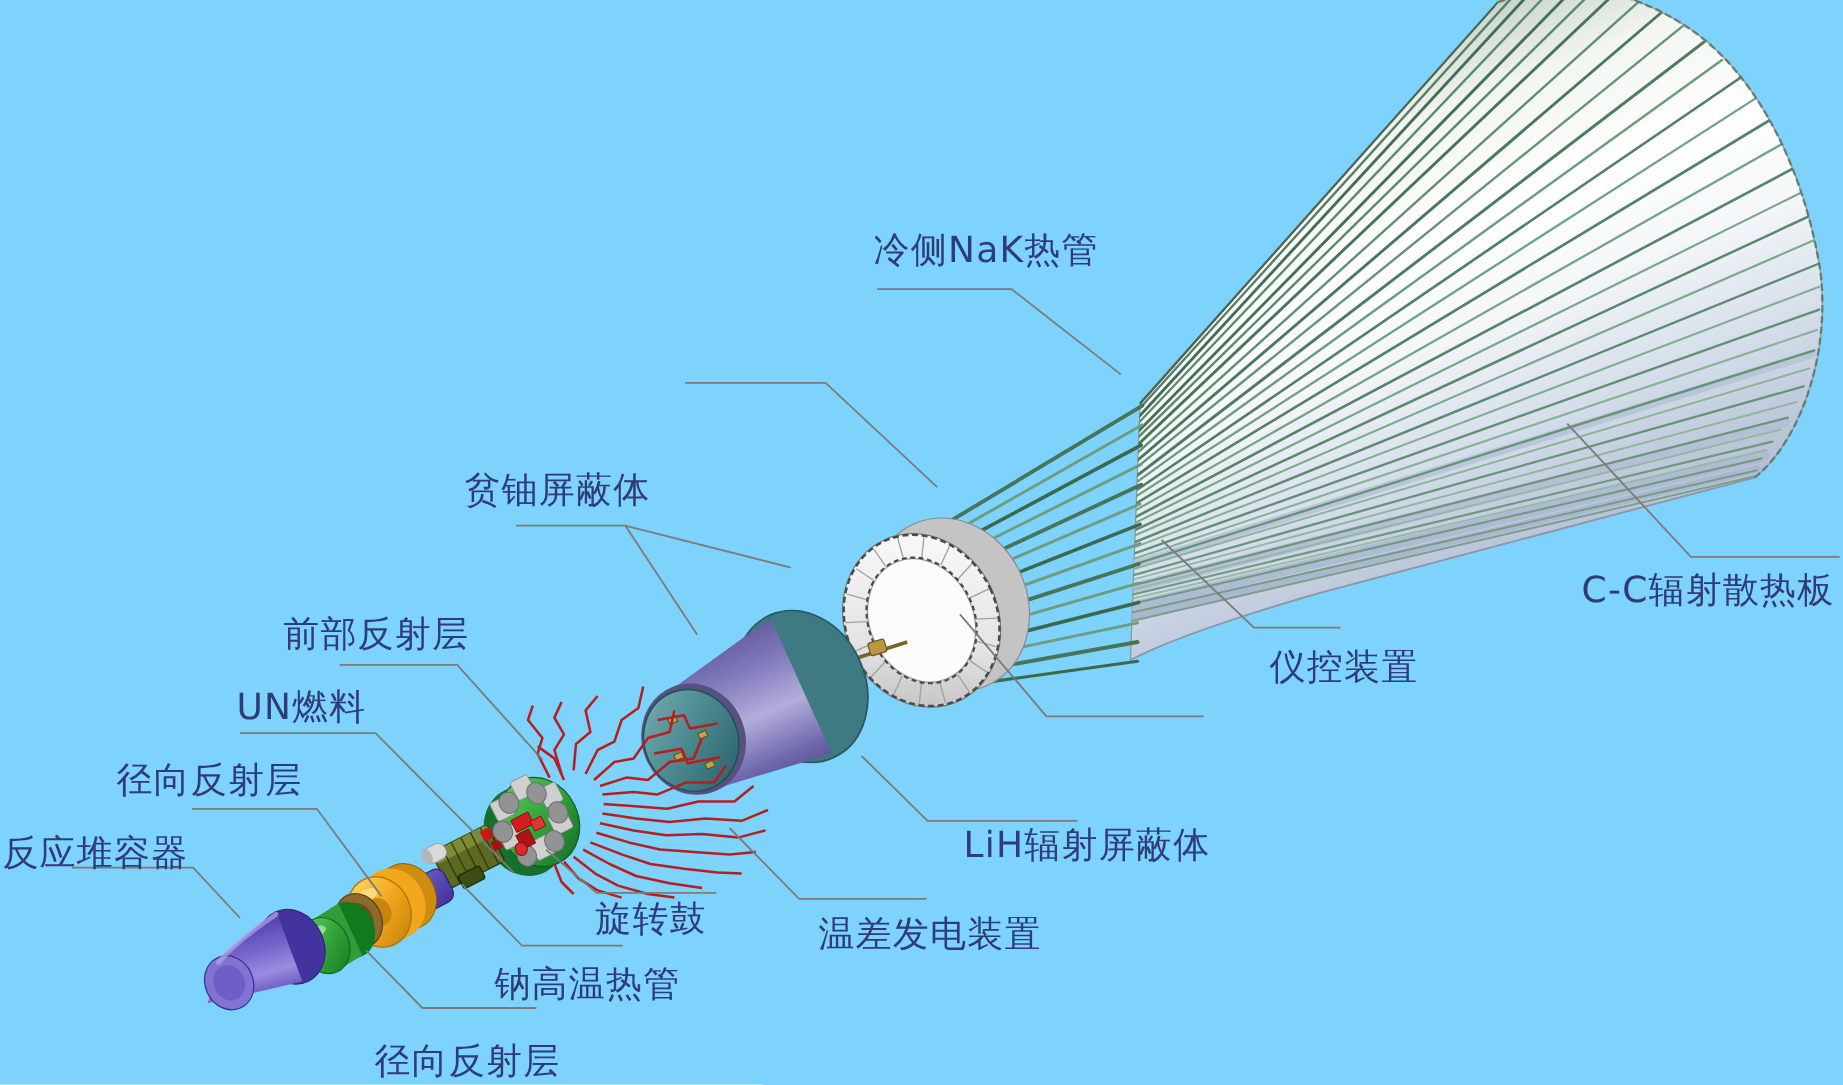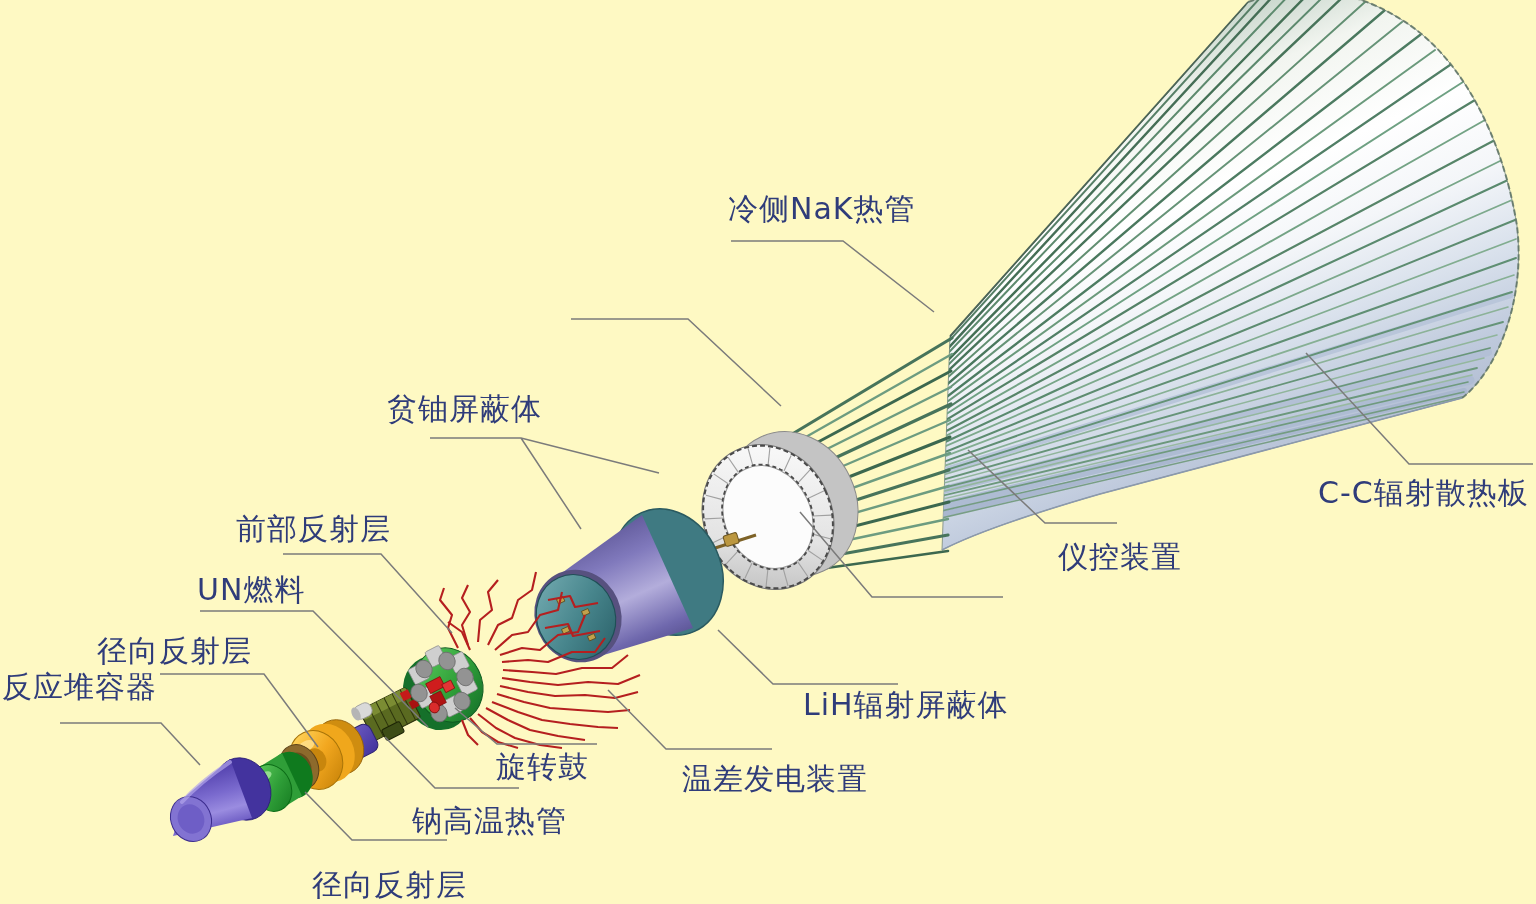--- a/index.html
+++ b/index.html
@@ -1,16 +1,16 @@
 <!DOCTYPE html>
 <html><head>
 <meta charset="utf-8">
 <style>
   html,body{margin:0;padding:0;background:#ffffff;}
-  #stage{position:relative;width:1536px;height:904px;background:#fef9c3;overflow:hidden;
+  #stage{position:relative;width:1536px;height:904px;background:#7dd3fc;overflow:hidden;
          font-family:"DejaVu Sans","Liberation Sans",sans-serif;}
   #art{position:absolute;left:0;top:0;}
   .lbl{position:absolute;font-size:30px;letter-spacing:1px;color:#2f3c7a;white-space:nowrap;line-height:1.1;}
 </style>
 </head>
 <body>
 
 <div id="stage">
 <svg id="art" width="1536" height="904" viewBox="0 0 1536 904">
   <defs>
@@ -302,21 +302,21 @@
     <path d="M968,450 L1045,523 H1117"></path>
     <path d="M1306,353 L1409,464 H1533"></path>
   </g>
 </svg>
 
   <div class="lbl" style="left:728px;top:192px;">冷侧NaK热管</div>
   <div class="lbl" style="left:387px;top:392px;">贫铀屏蔽体</div>
   <div class="lbl" style="left:236px;top:512px;">前部反射层</div>
   <div class="lbl" style="left:197px;top:573px;">UN燃料</div>
   <div class="lbl" style="left:97px;top:634px;">径向反射层</div>
-  <div class="lbl" style="left:2px;top:670px;text-align:center;">反应堆容器</div>
+  <div class="lbl" style="left:2px;top:695px;text-align:center;">反应堆容器</div>
   <div class="lbl" style="left:496px;top:750px;">旋转鼓</div>
   <div class="lbl" style="left:412px;top:804px;">钠高温热管</div>
   <div class="lbl" style="left:312px;top:868px;">径向反射层</div>
   <div class="lbl" style="left:682px;top:762px;">温差发电装置</div>
   <div class="lbl" style="left:803px;top:688px;">LiH辐射屏蔽体</div>
   <div class="lbl" style="left:1058px;top:540px;">仪控装置</div>
   <div class="lbl" style="left:1318px;top:476px;">C-C辐射散热板</div>
 </div>
 
 </body></html>

